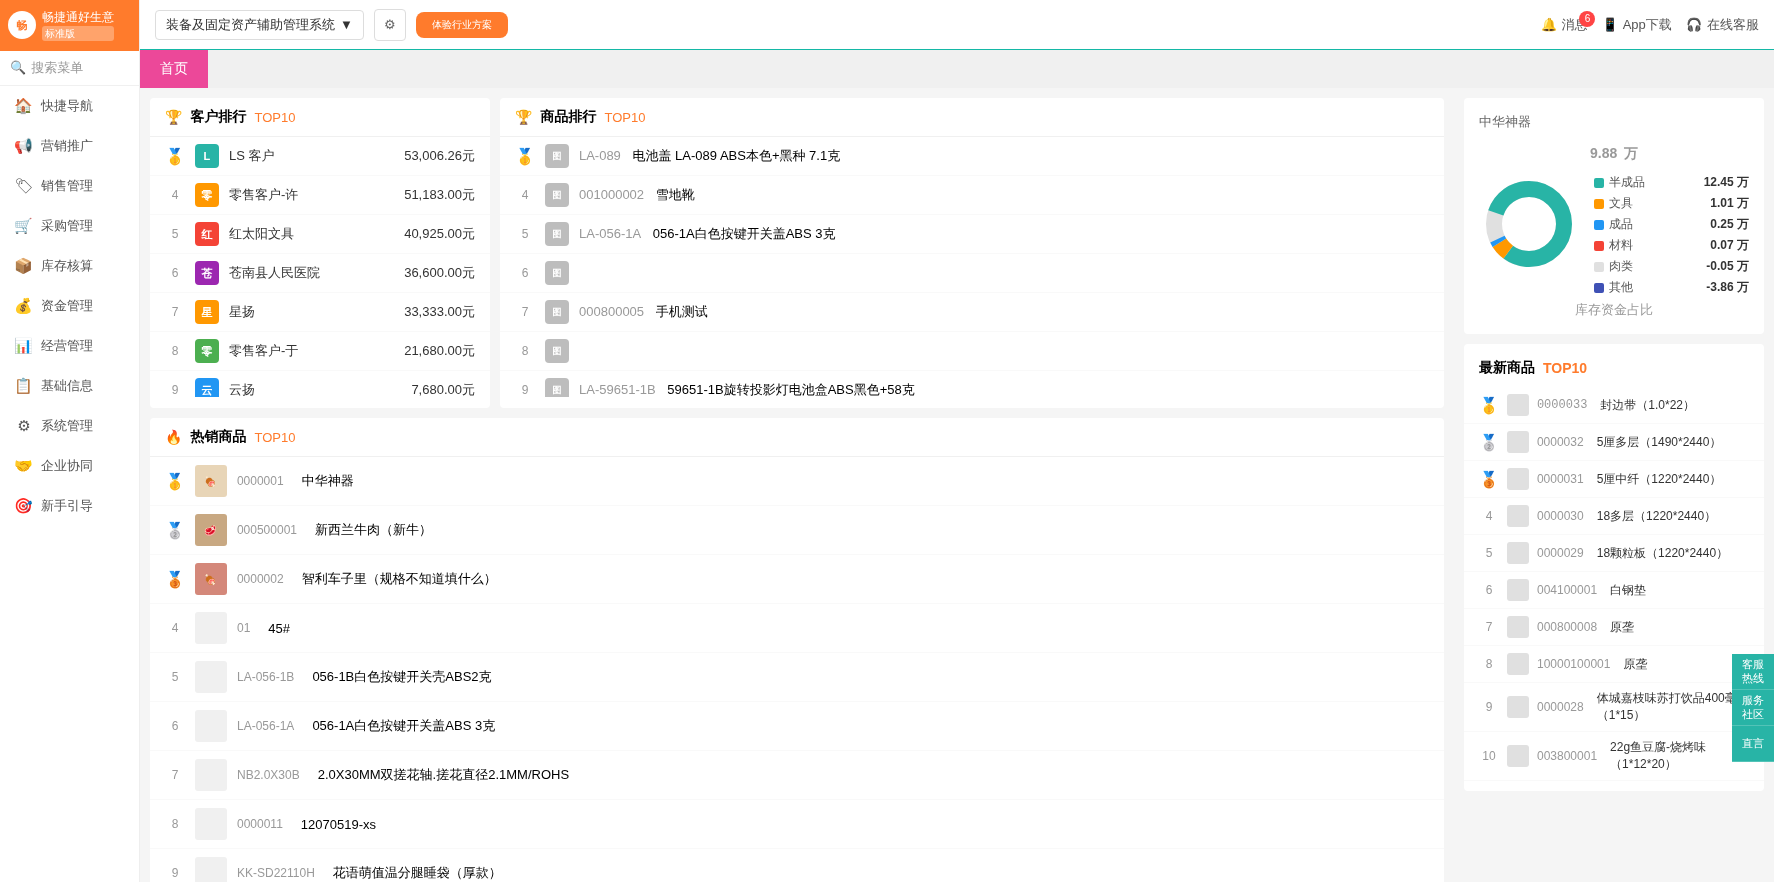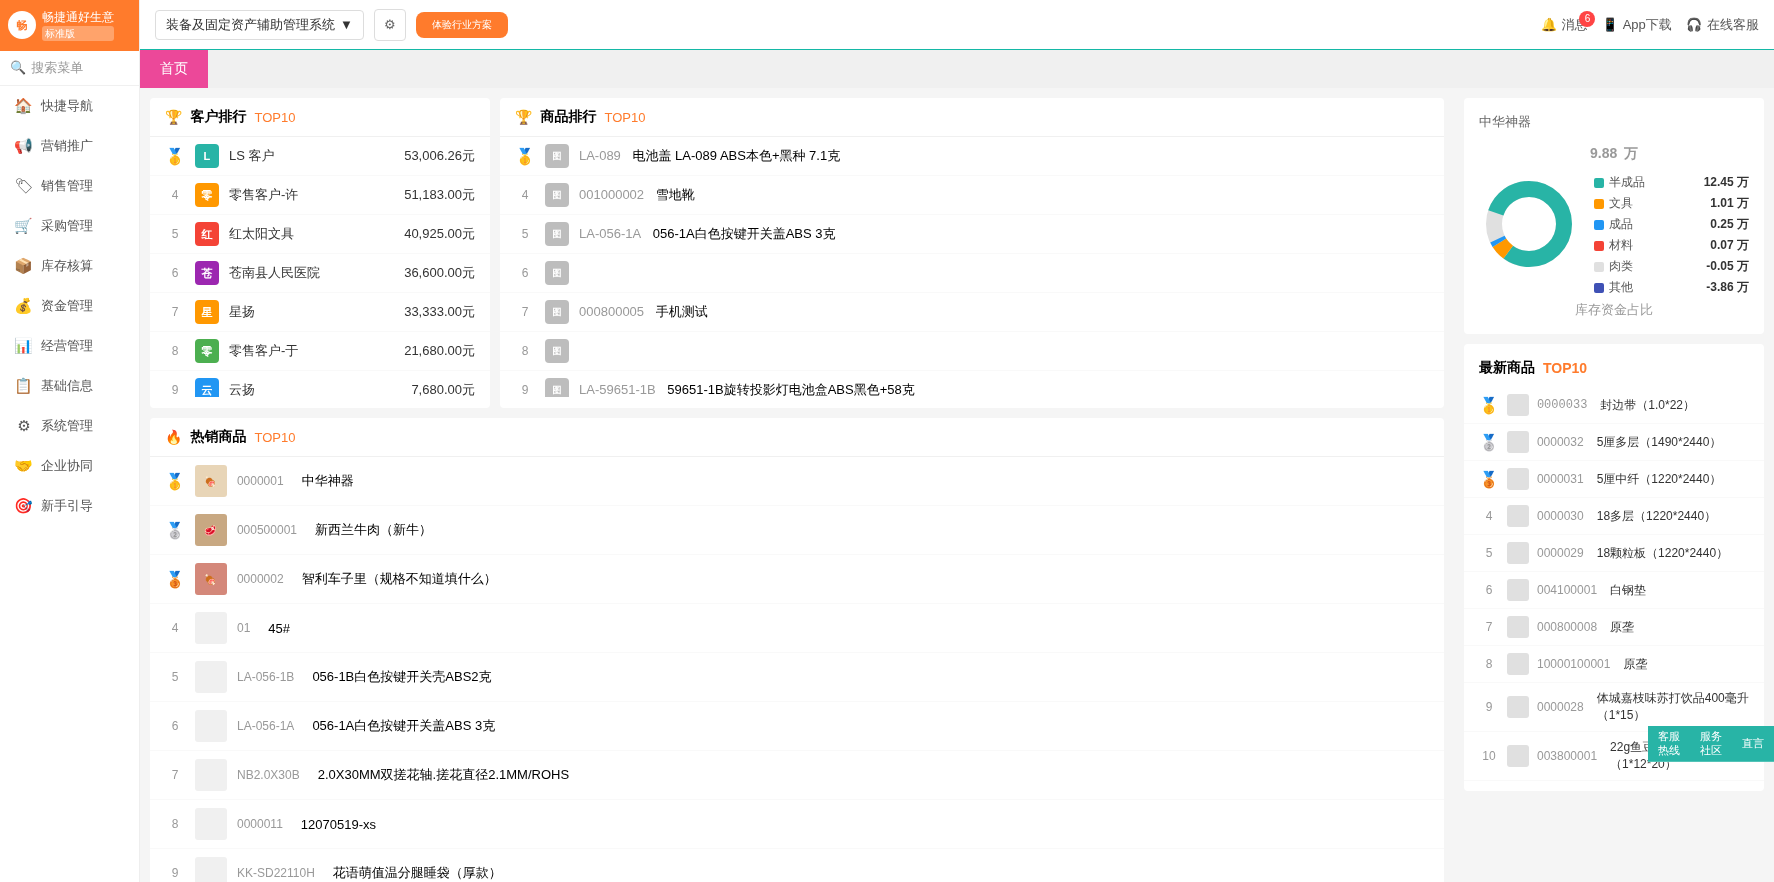--- a/index.html
+++ b/index.html
@@ -269,21 +269,21 @@
       font-size: 9px; color: #aaa; flex-shrink: 0;
     }
     .new-product-name { flex: 1; color: #333; font-size: 12px; }
 
     
     .float-buttons {
       position: fixed;
       right: 0;
       bottom: 120px;
       display: flex;
-      flex-direction: row;
+      flex-direction: column;
     }
     .float-btn {
       width: 42px; height: 36px;
       background: #28b4a6;
       color: #fff;
       display: flex; align-items: center; justify-content: center;
       font-size: 11px; cursor: pointer;
       border-bottom: 1px solid rgba(255,255,255,0.2);
       text-align: center;
       line-height: 1.2;

